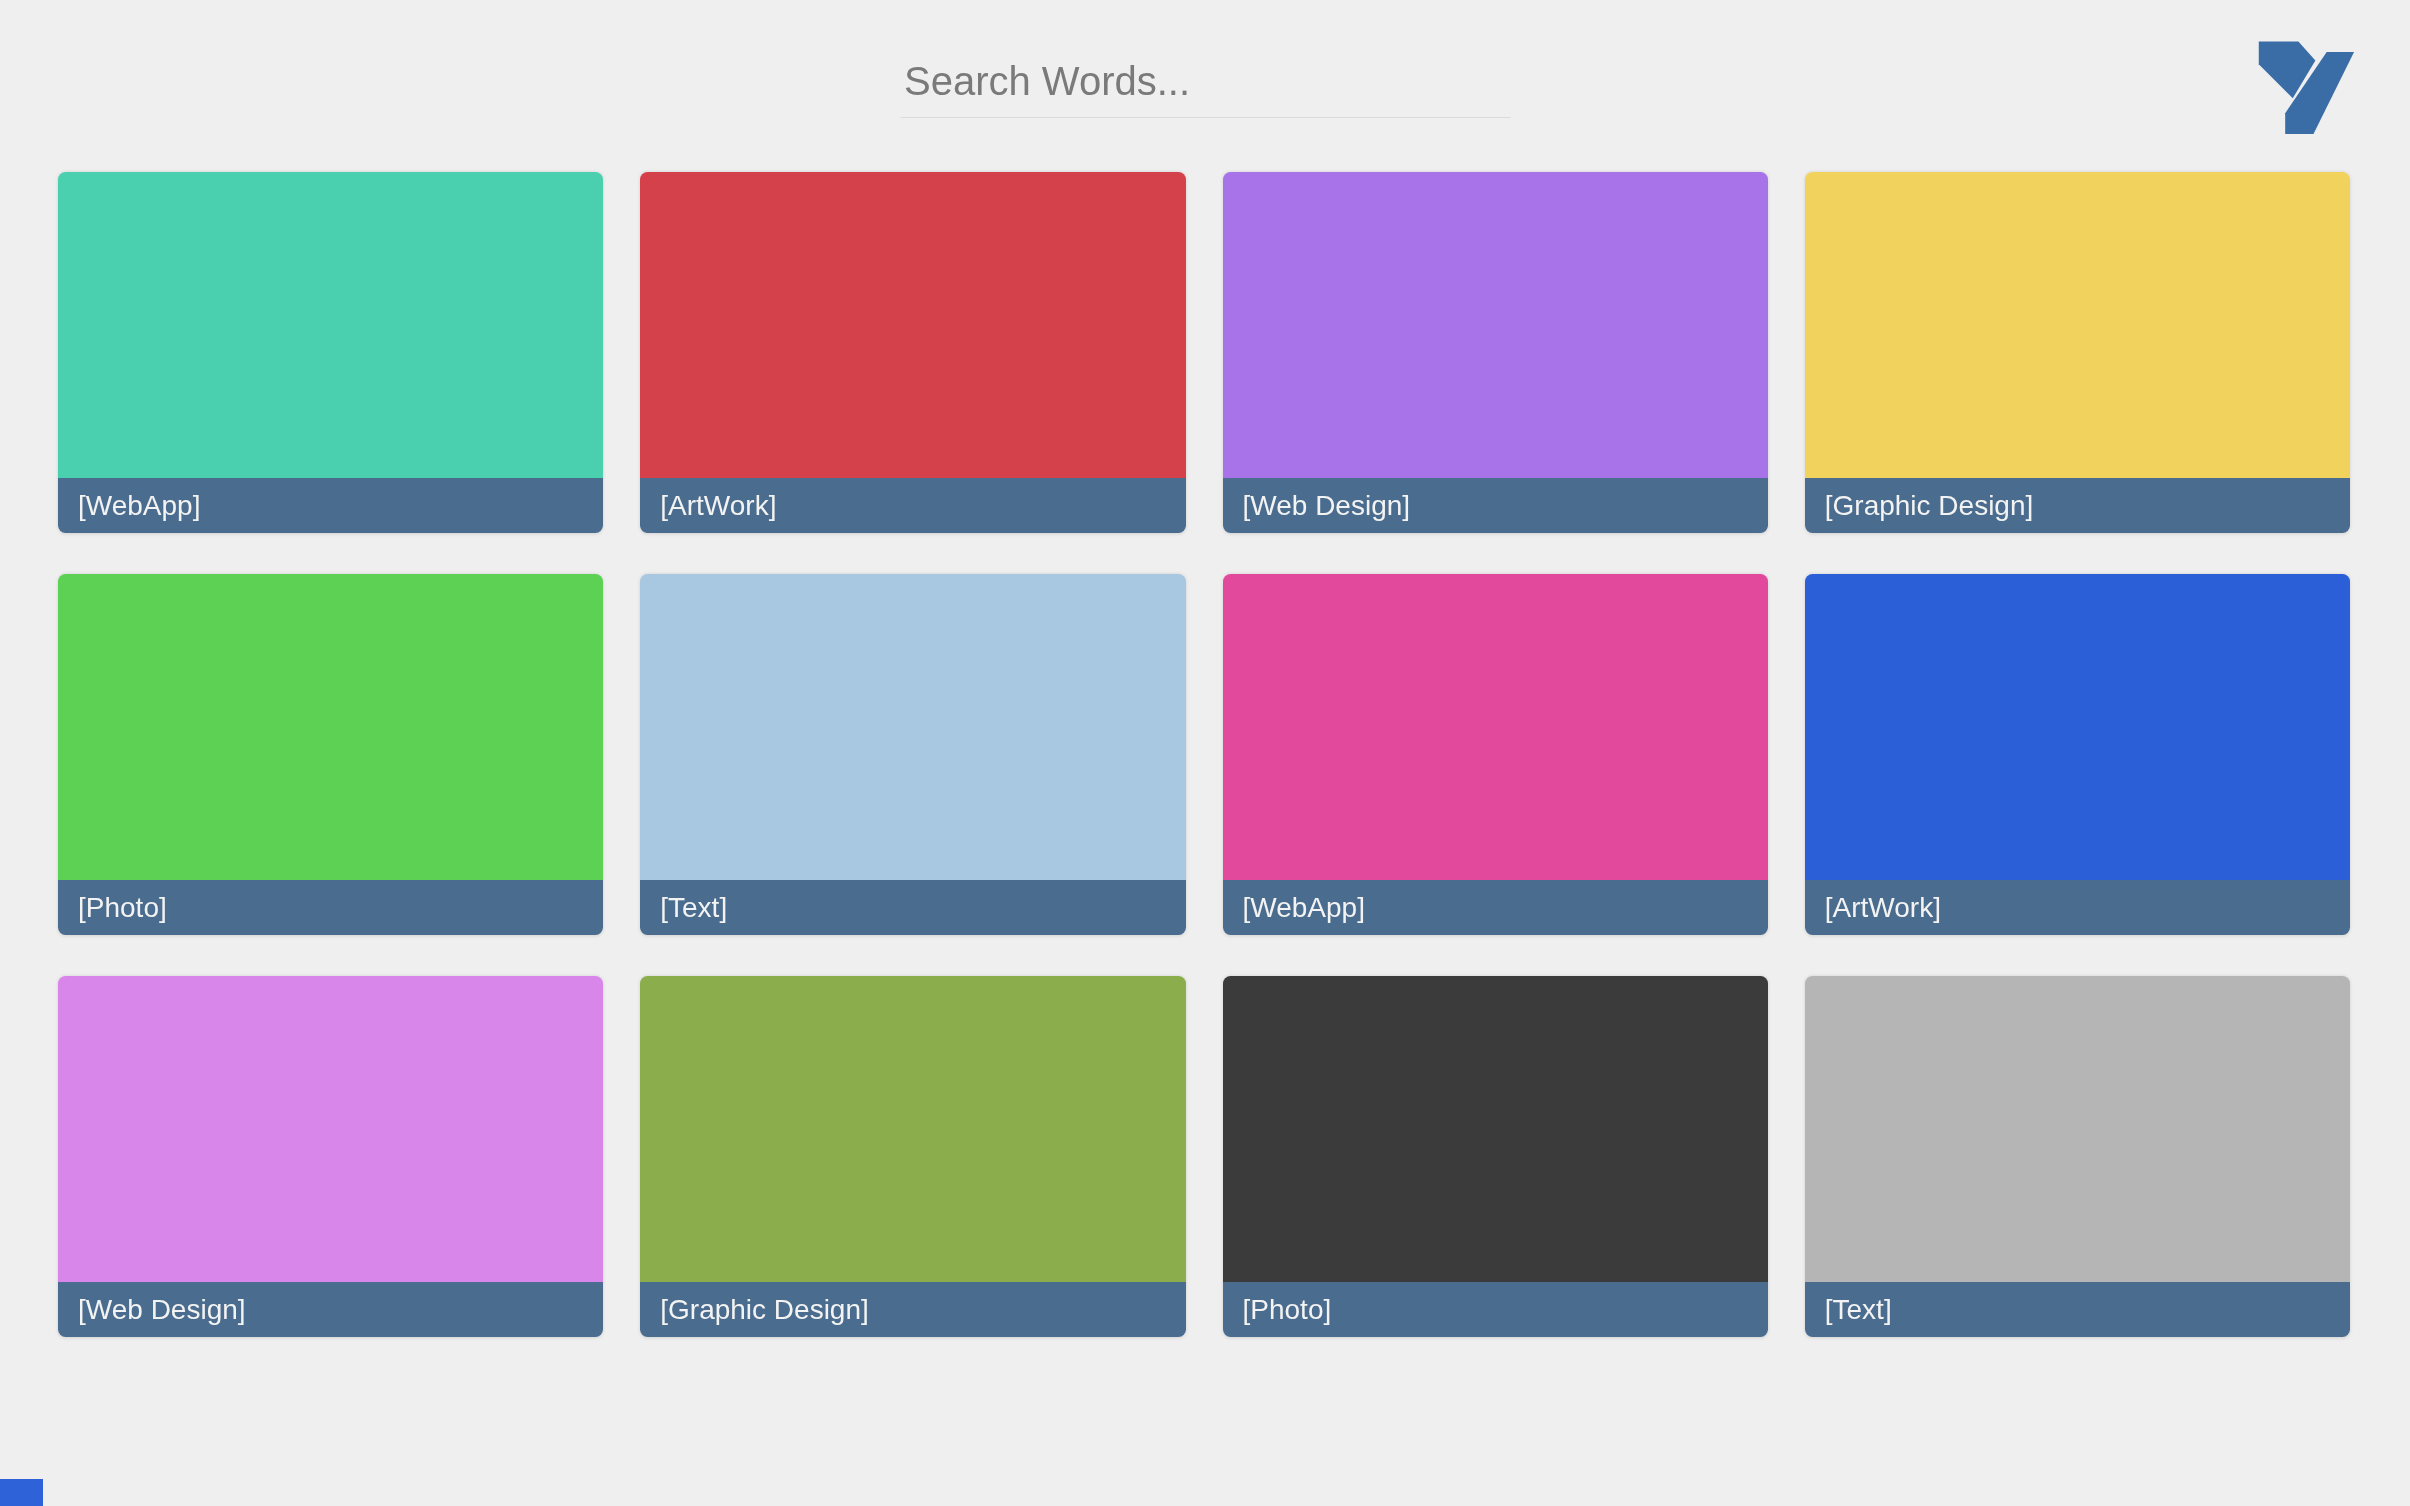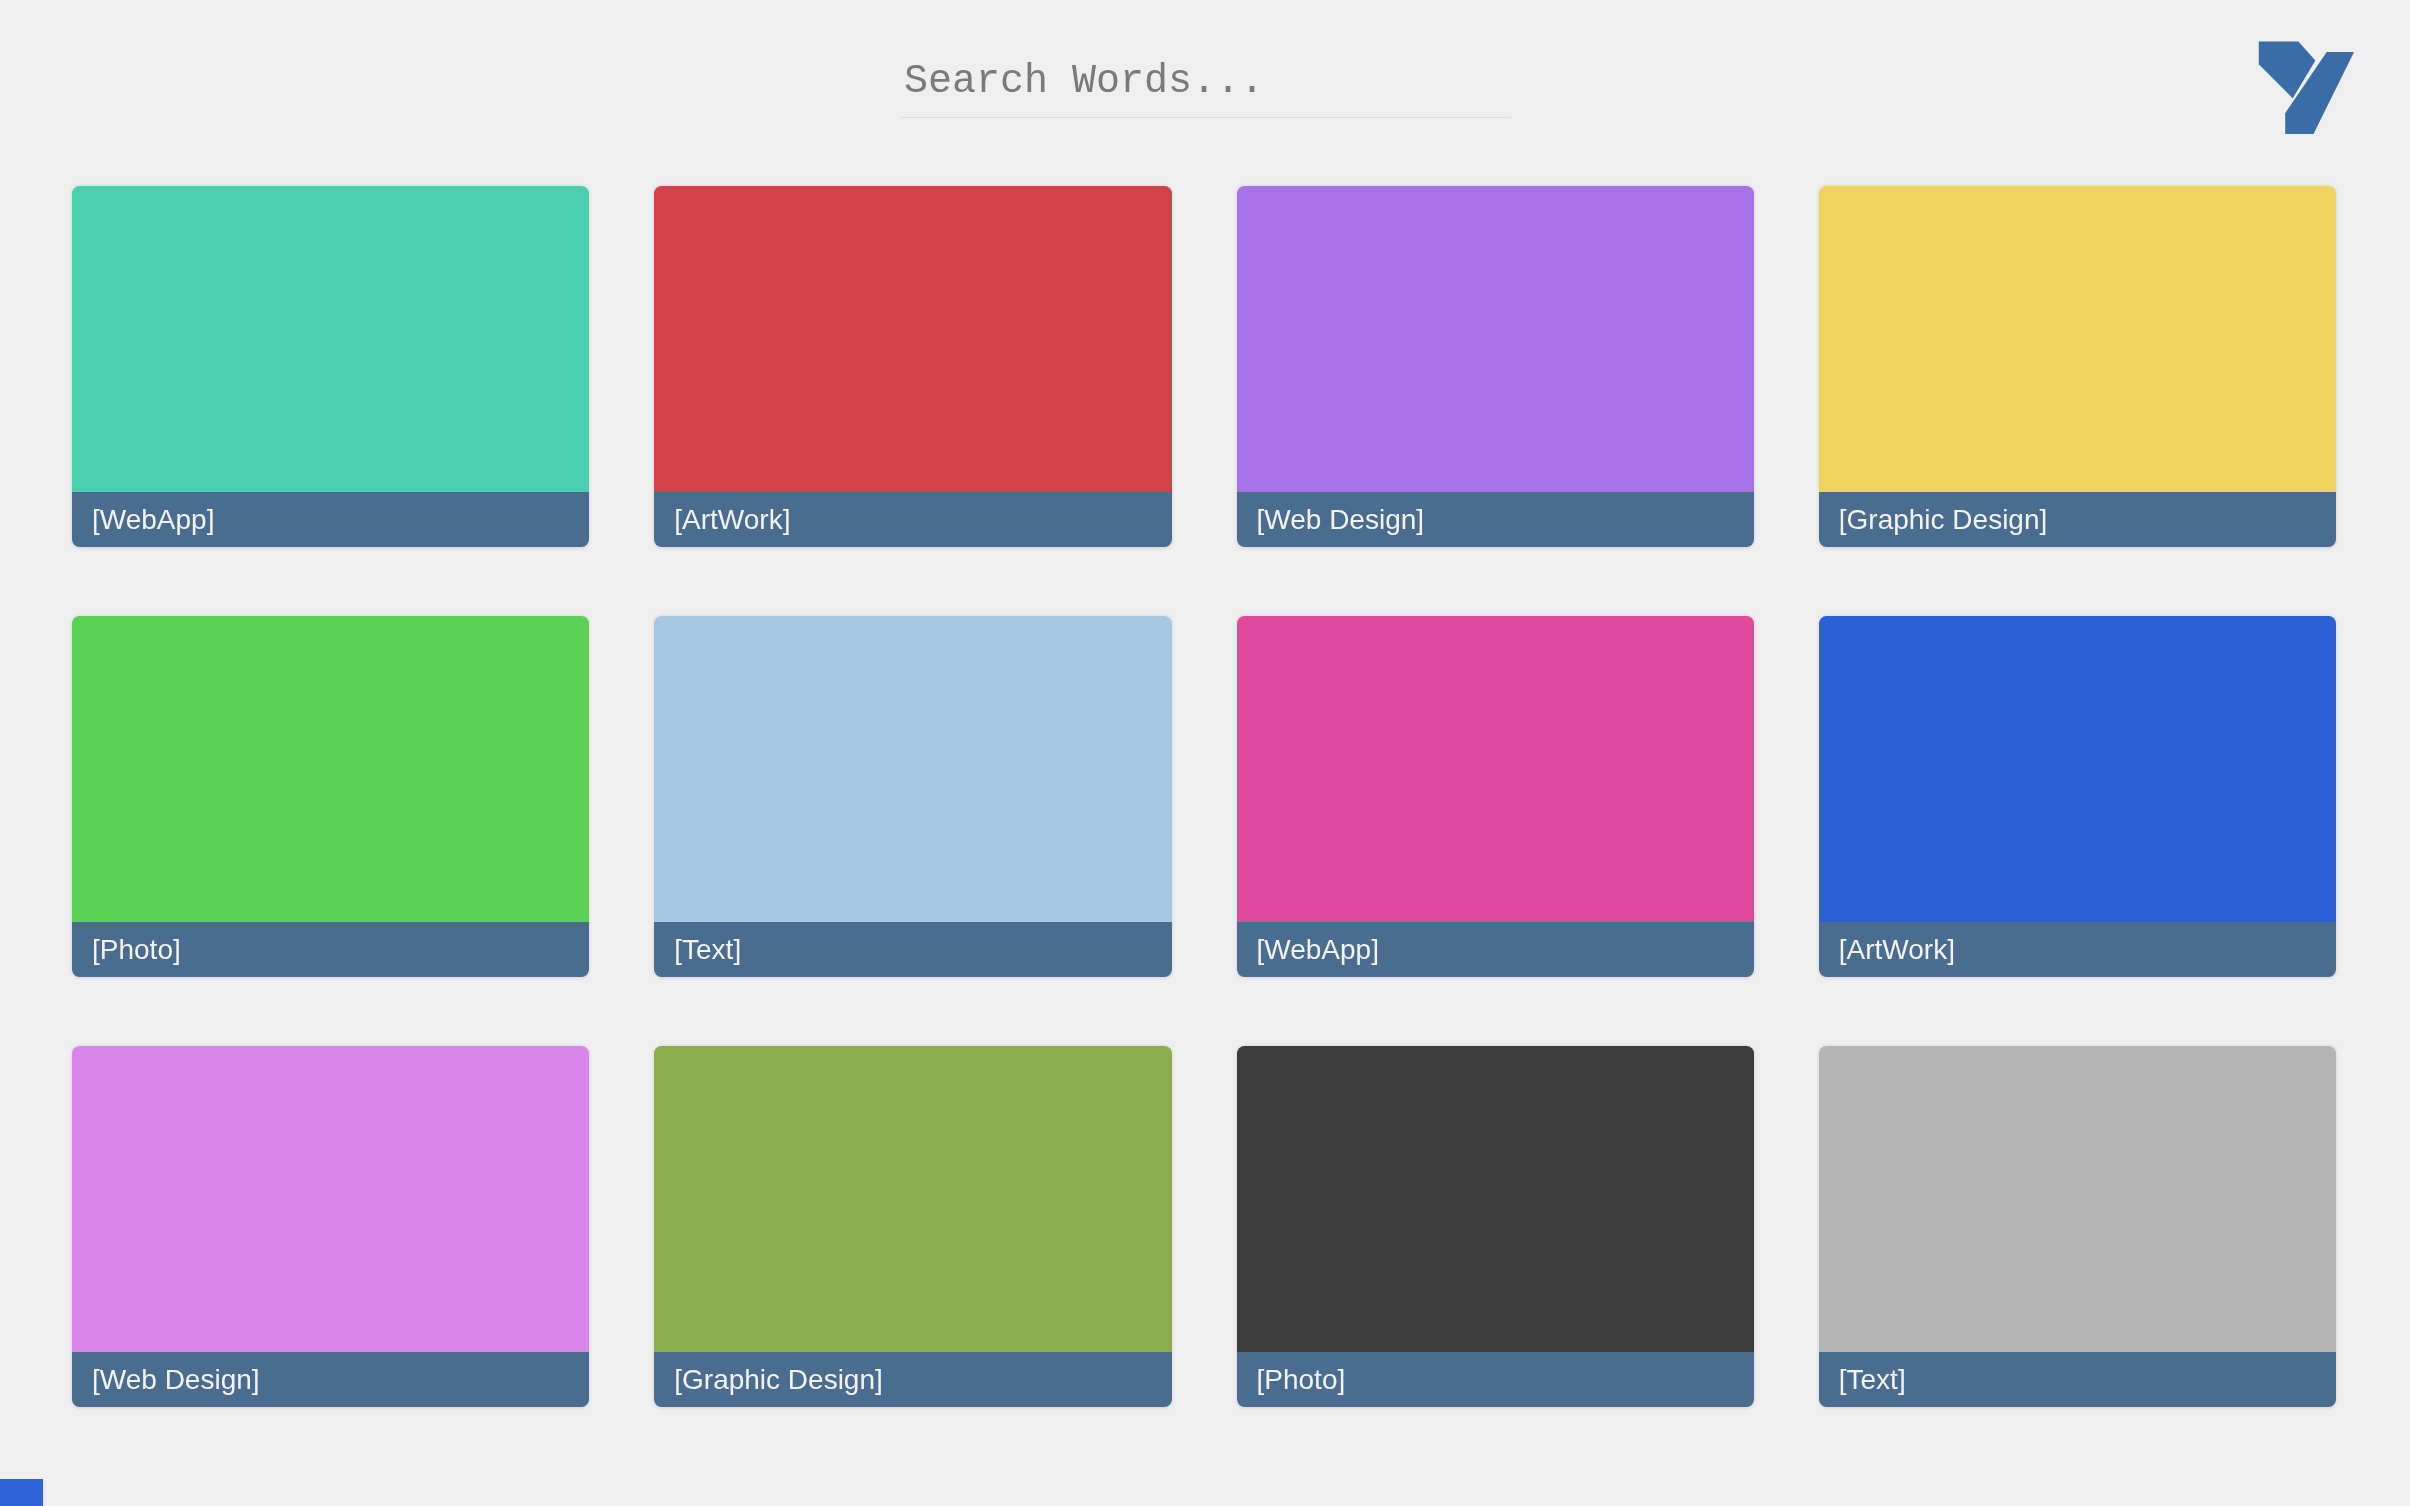--- a/index.html
+++ b/index.html
@@ -18,21 +18,21 @@
     position: absolute;
     top: 0; left: 0; right: 0;
     height: 172px;
   }
   .search-input {
     position: absolute;
     top: 55px;
     left: 50%;
     transform: translateX(-50%);
     width: 603px;
-    font-family: Liberation Mono, monospace;
+    font-family: Liberation Sans, sans-serif;
     font-size: 40px;
     color: #555555;
     background: transparent;
     border: none;
     border-bottom: 1.9px solid var(--underline, #dcdcdc);
     padding: 3.8px 3.8px 13px 3.8px;
     outline: none;
   }
   .search-input::placeholder {
     color: var(--placeholder, #7a7a7a);
@@ -54,21 +54,21 @@
     position: absolute;
     top: 172px;
     left: 58px;
     width: 2292px;
     display: grid;
     grid-template-columns: repeat(4, 1fr);
     column-gap: 37px;
     row-gap: 41px;
   }
   .card {
-    margin: 14px;
+    margin: 0;
     height: 361px;
     border-radius: 7.5px;
     overflow: hidden;
     box-shadow: 0 0.9px 3.8px rgba(0,0,0,0.12);
     cursor: pointer;
     display: flex;
     flex-direction: column;
   }
   .thumb {
     height: 306px;

